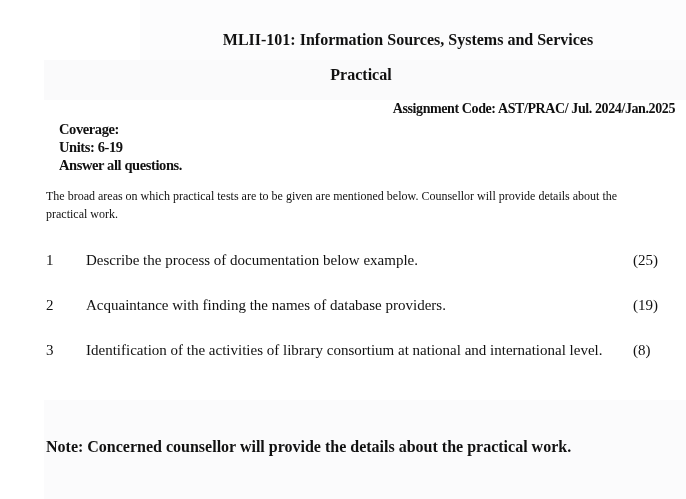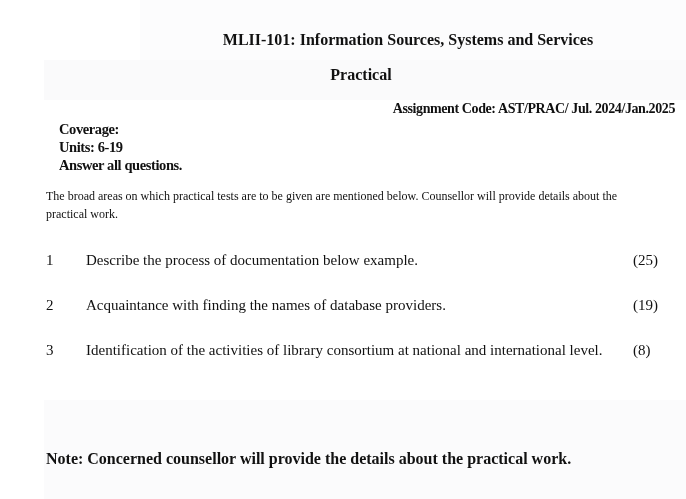--- a/index.html
+++ b/index.html
@@ -14,21 +14,21 @@
   .title { left: 0; width: 816px; top: 31px; text-align: center; font-weight: bold; font-size: 16px; }
   .subtitle { left: 0; width: 722px; top: 66px; text-align: center; font-weight: bold; font-size: 16px; }
   .left-meta { left: 59px; top: 120px; font-weight: bold; font-size: 14.5px; line-height: 18px; letter-spacing: -0.4px; }
   .right-meta { right: 11px; top: 100px; text-align: right; font-weight: bold; font-size: 16px; line-height: 18px; }
   .right-meta .tight { font-size: 14px; letter-spacing: -0.4px; }
   .intro { left: 46px; top: 187px; width: 600px; white-space: normal; font-size: 12px; line-height: 18px; }
   .q { position: absolute; left: 46px; width: 620px; font-size: 15px; line-height: 18px; }
   .q .num { position: absolute; left: 0; top: 0; }
   .q .text { position: absolute; left: 40px; top: 0; width: 530px; }
   .q .marks { position: absolute; left: 587px; top: 0; }
-  .note { left: 46px; top: 438px; font-weight: bold; font-size: 16px; margin-top: 12px; }
+  .note { left: 46px; top: 438px; font-weight: bold; font-size: 16px; }
 </style>
 </head>
 <body>
 
 <div class="tint1"></div>
 <div class="tint2"></div>
 <div class="tint3"></div>
 
 <div class="abs title">MLII-101: Information Sources, Systems and Services</div>
 <div class="abs subtitle">Practical</div>

